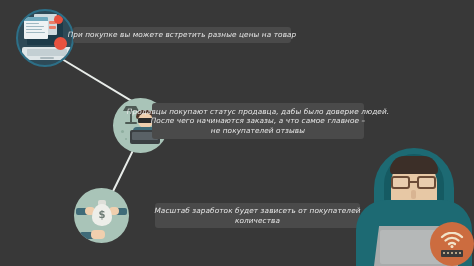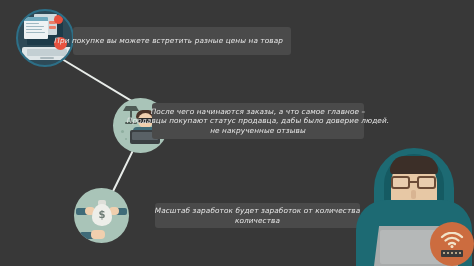--- a/index.html
+++ b/index.html
@@ -40,21 +40,21 @@
     display: flex;
     flex-direction: column;
     align-items: center;
     justify-content: center;
     text-align: center;
     box-sizing: border-box;
     padding: 3px 8px;
   }
   .caption span { display: block; white-space: nowrap; }
 
-  #caption-1 { left: 73px;  top: 27px;  width: 218px; height: 28px; align-items: flex-end; text-align: left; }
+  #caption-1 { left: 73px;  top: 27px;  width: 218px; height: 16px; align-items: center; text-align: left; }
   #caption-2 { left: 152px; top: 103px; width: 212px; height: 36px; }
   #caption-3 { left: 155px; top: 203px; width: 205px; height: 25px; }
 
   
   .circle {
     position: absolute;
     border-radius: 50%;
     overflow: hidden;
   }
   #circle-laptop {
@@ -295,27 +295,27 @@
     <div class="mn-dollar">$</div>
     <div class="mn-sleeve" style="left:6px; top:44px; width:14px; height:7px;"></div>
     <div class="mn-hand" style="left:17px; top:42px; width:14px; height:9px;"></div>
   </div>
 
   <div class="caption" id="caption-1">
     <span>При покупке вы можете встретить разные цены на товар</span>
   </div>
 
   <div class="caption" id="caption-2">
+    <span>Продавцы покупают статус продавца, дабы было доверие людей.</span>
     <span>После чего начинаются заказы, а что самое главное –</span>
-    <span>Продавцы покупают статус продавца, дабы было доверие людей.</span>
-    <span>не накрученные отзывы</span>
+    <span>не покупателей отзывы</span>
   </div>
 
   <div class="caption" id="caption-3">
-    <span>Масштаб заработок будет заработок от количества</span>
+    <span>Масштаб заработок будет зависеть от покупателей</span>
     <span>количества</span>
   </div>
 
   <div id="figure">
     <div class="fg-hood-outer"></div>
     <div class="fg-hood-inner"></div>
     <div class="fg-face"></div>
     <div class="fg-hair"></div>
     <div class="fg-glasses-l"></div>
     <div class="fg-glasses_bridge"></div>

